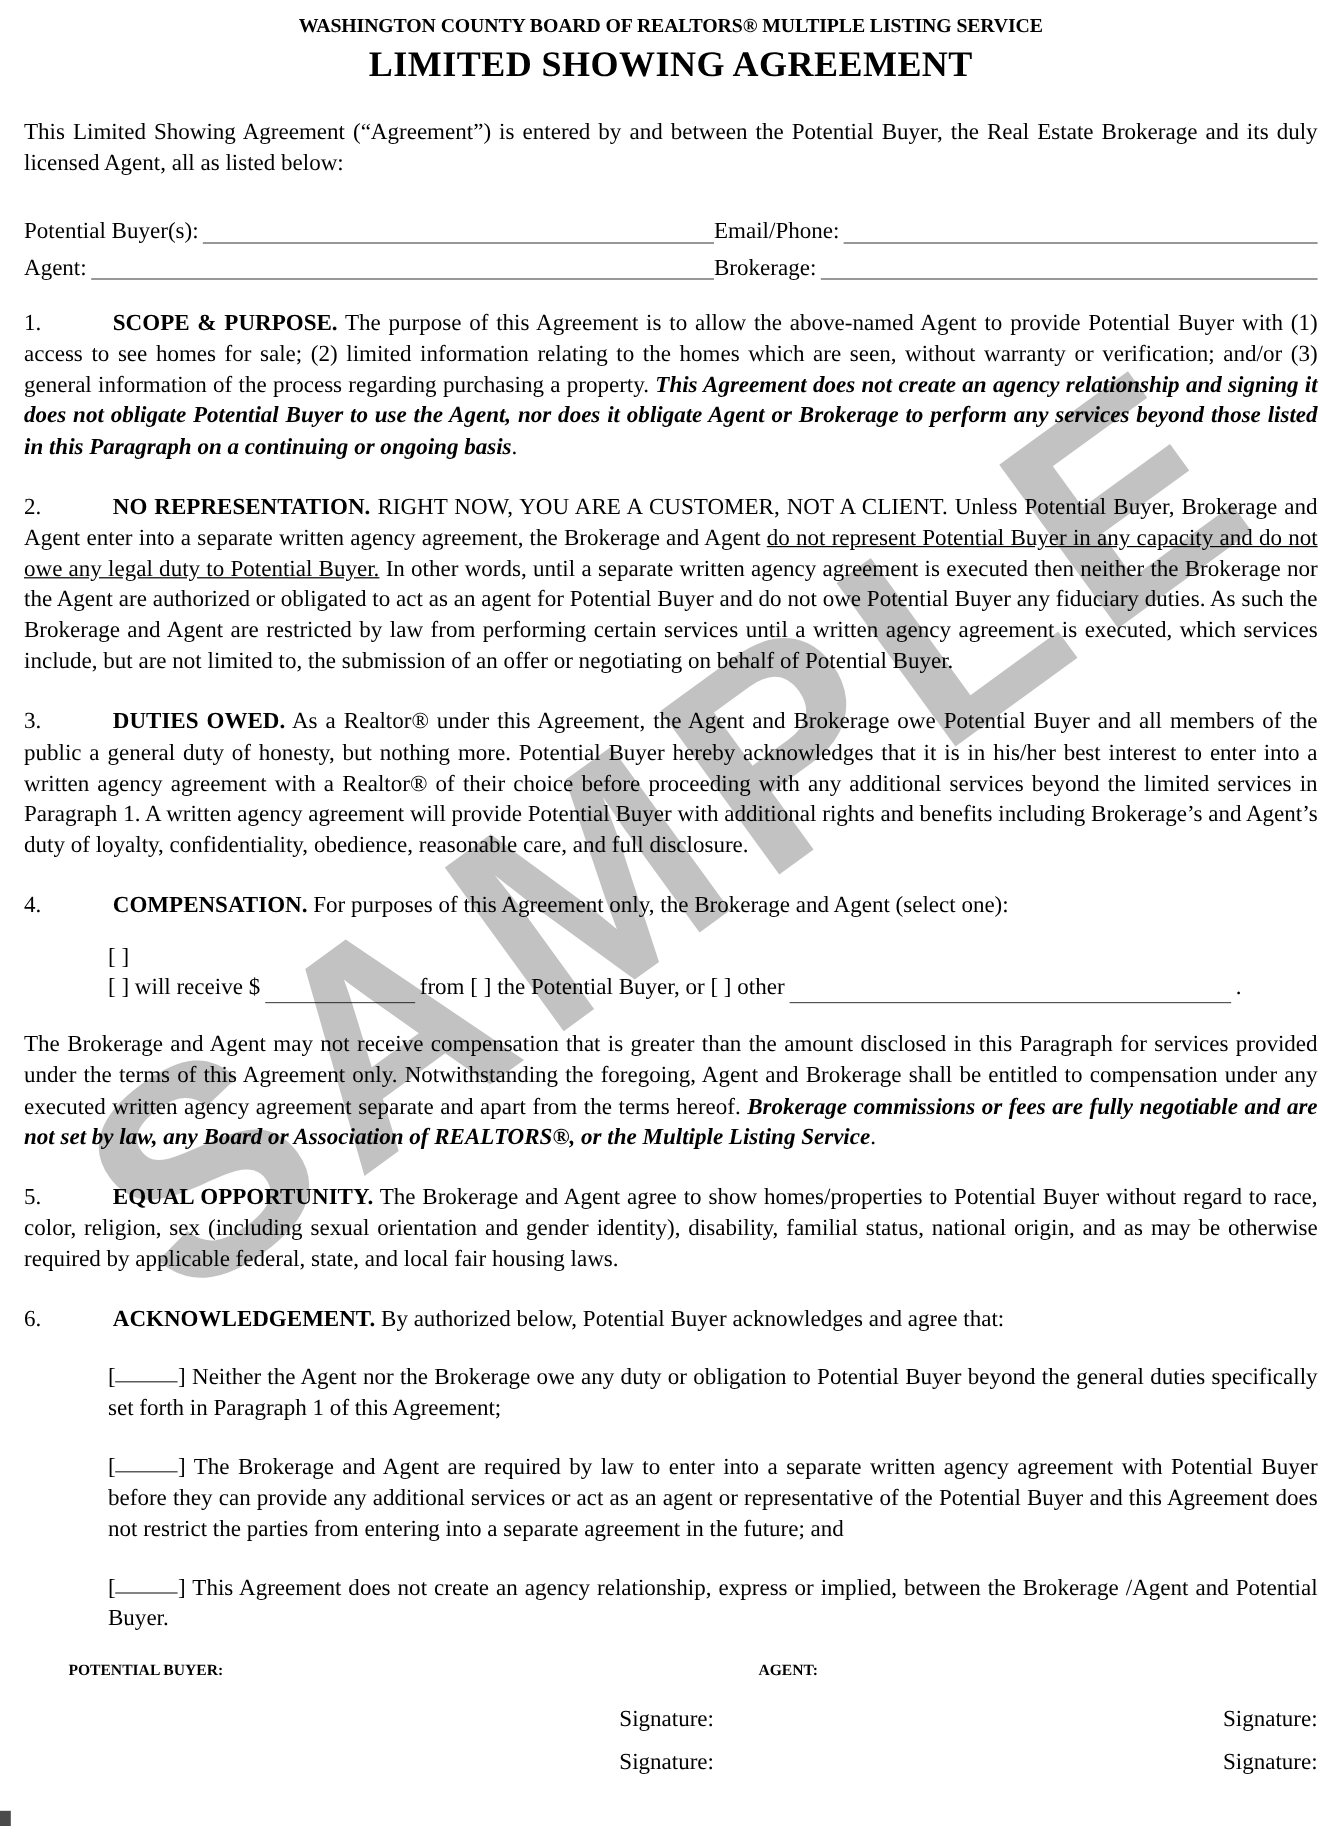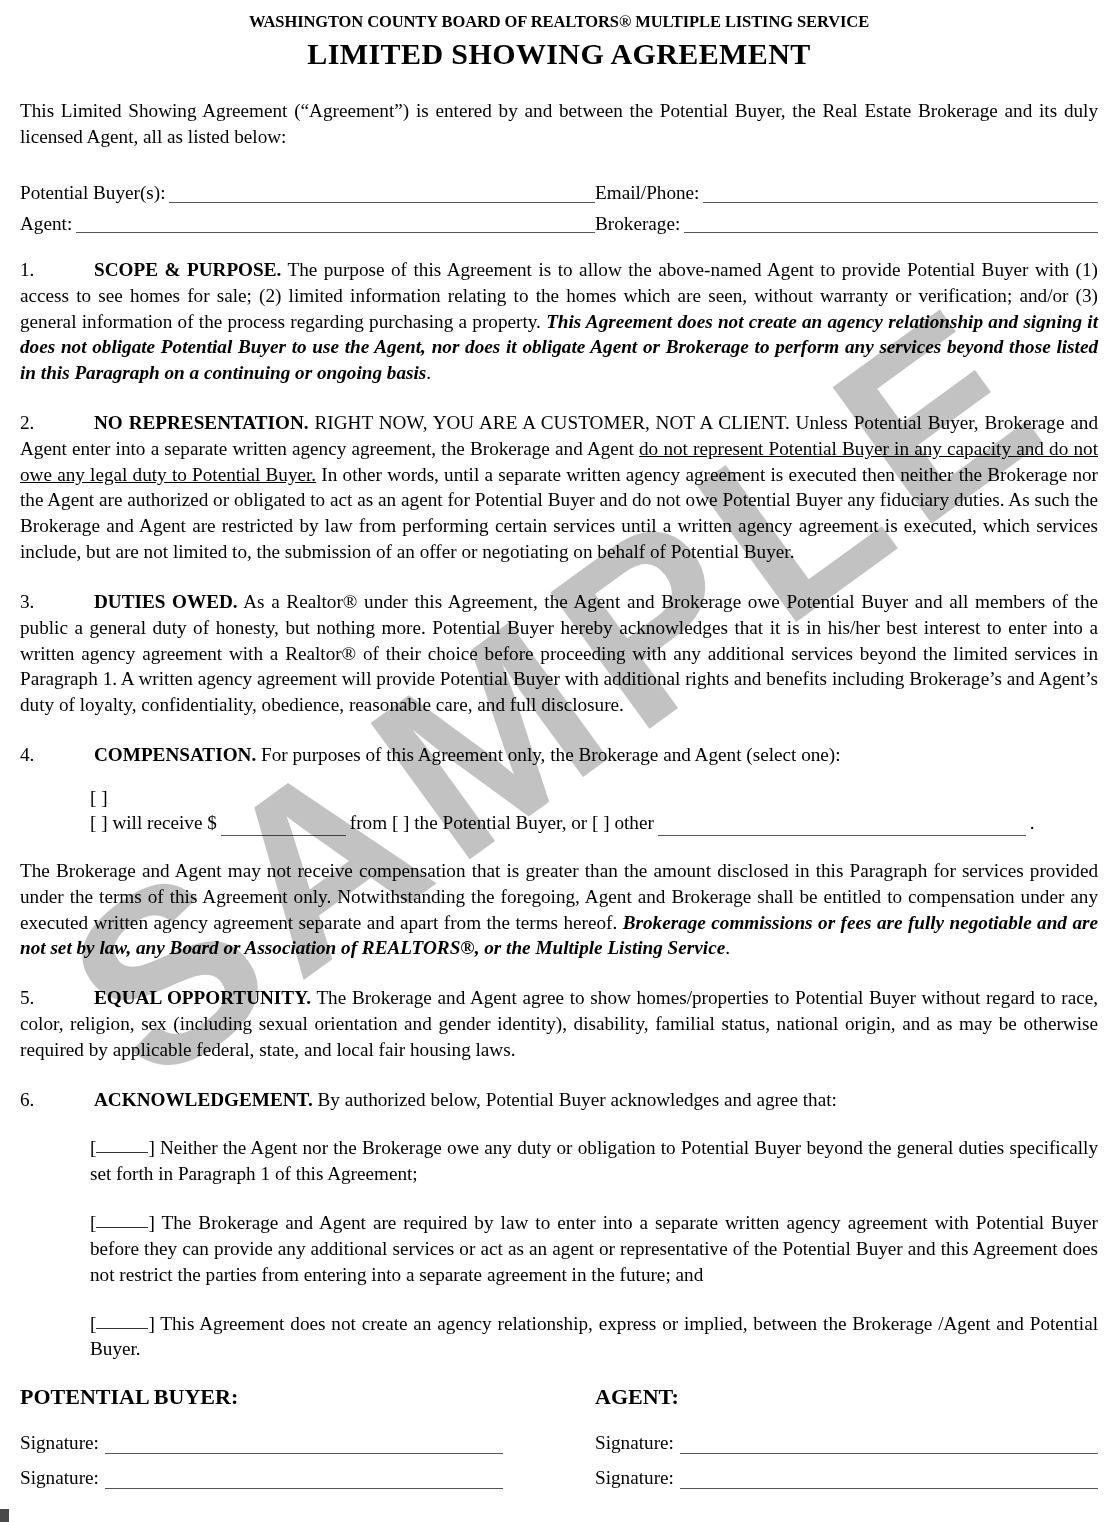--- a/index.html
+++ b/index.html
@@ -168,33 +168,34 @@
     white-space: nowrap;
   }
   .b-day  { display:inline-block; width: 78px;  border-bottom:1.3px solid #555; height:15px; margin:0 3px; }
   .b-mon  { display:inline-block; width: 152px; border-bottom:1.3px solid #555; height:15px; margin:0 3px; }
   .b-yr   { display:inline-block; width: 37px;  border-bottom:1.3px solid #555; height:15px; margin:0 2px; }
 
   
   .sigheads {
     margin-top: 22px;
     display: flex;
-    font-size: 22px;
+    font-size: 13px;
     font-weight: bold;
+    margin-left: 37px;
   }
   .sigheads .c1 { width: 575px; }
 
   .sigblock { margin-top: 22px; }
   .sig-row {
     display: flex;
     align-items: flex-end;
     margin-bottom: 13px;
     font-size: 19.2px;
   }
-  .sigcell { display:flex; align-items:flex-end; }
+  .sigcell { display:flex; align-items:flex-end;flex-direction:column; }
   .sigcell.left  { width: 575px; }
   .sigcell.right { flex: 1; }
   .sigline {
     flex: 1;
     border-bottom: 1.6px solid #555555;
     height: 17px;
     margin-left: 6px;
   }
   .sigcell.left .sigline  { max-width: 398px; }
   .corner-mark {

